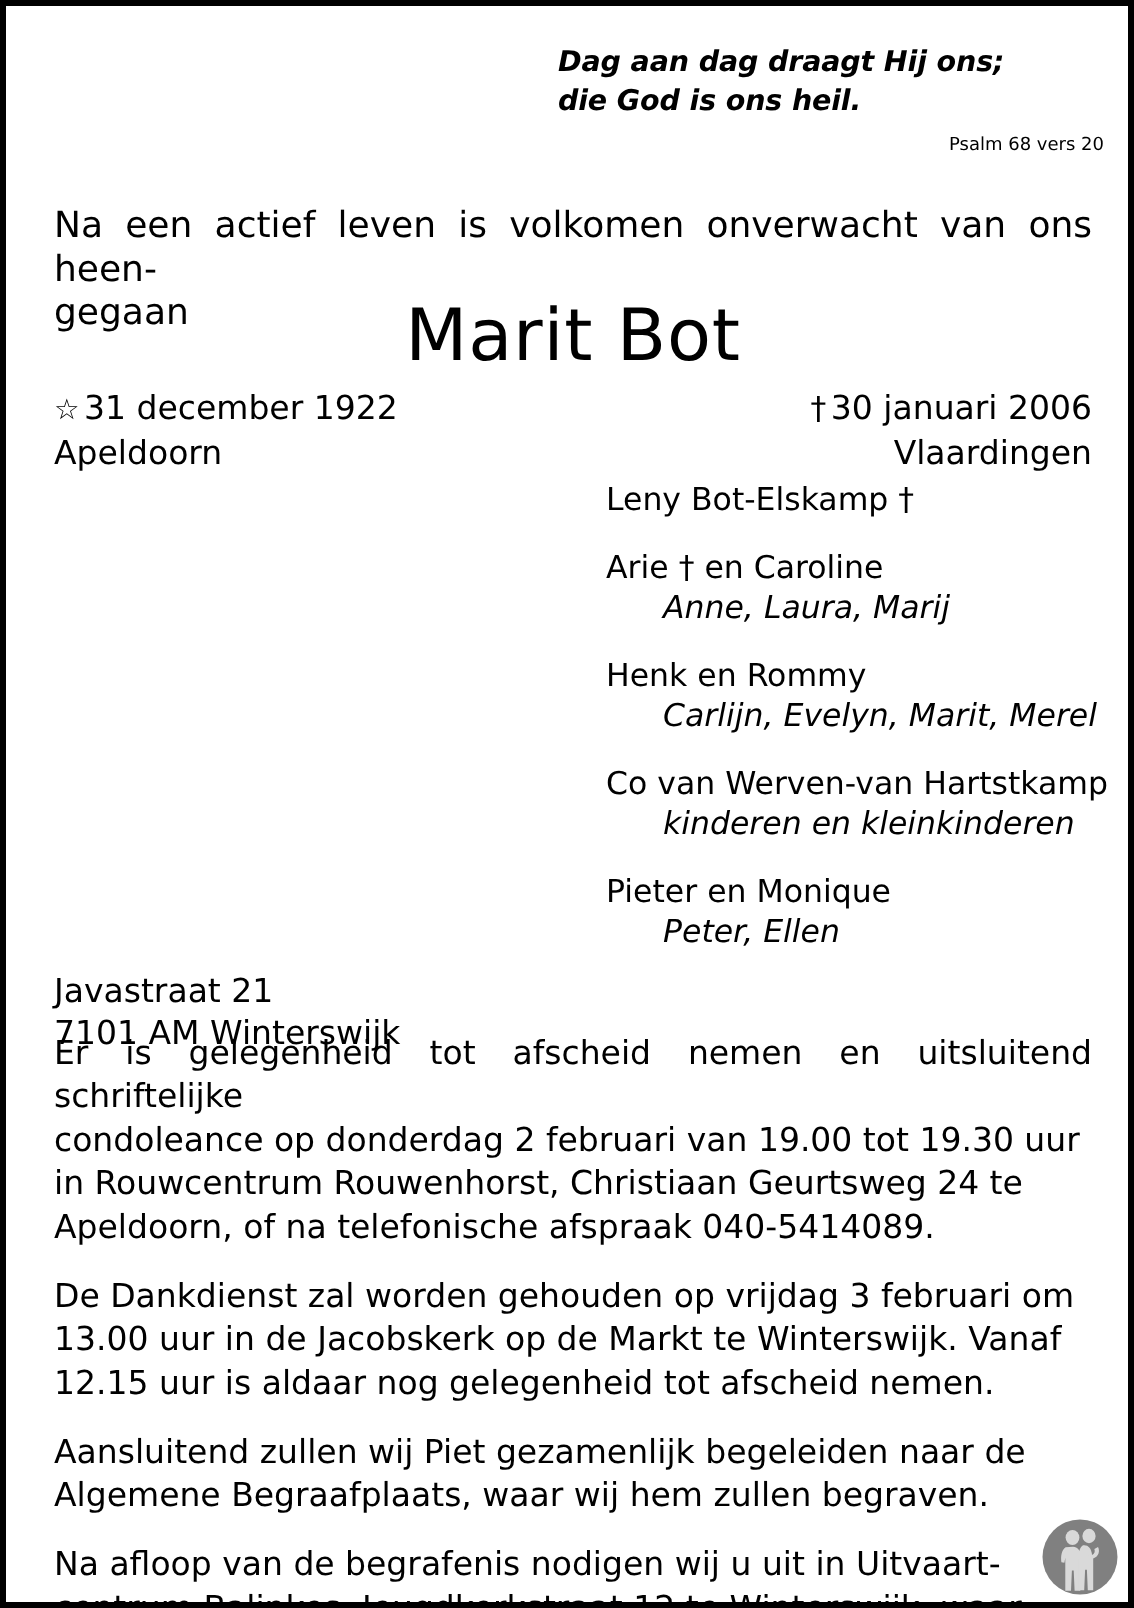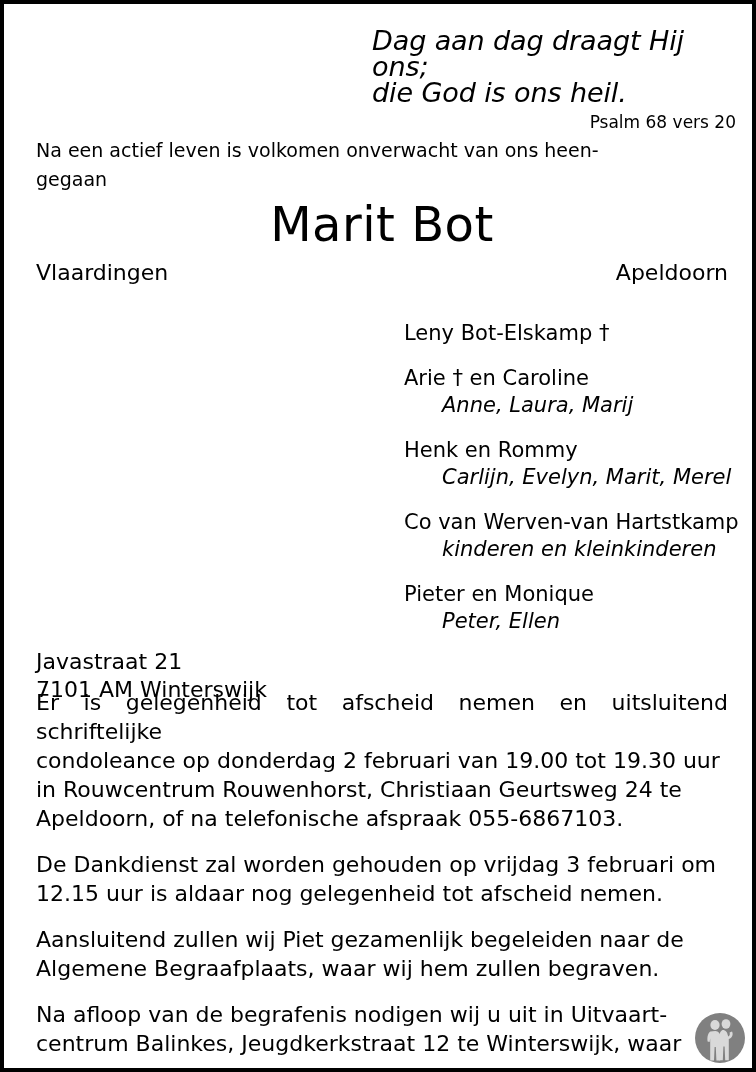--- a/index.html
+++ b/index.html
@@ -28,39 +28,39 @@
 
   
   .quote-block {
     position: absolute;
     left: 340px;
     top: 24px;
     width: 364px;
   }
   .quote-line {
     font-style: italic;
-    font-weight: normal;
-    font-size: 27px;
+    font-weight: bold;
+    font-size: 19px;
     line-height: 26px;
     letter-spacing: -0.1px;
   }
   .quote-source {
     margin-top: 6px;
     text-align: right;
-    font-size: 17px;
+    font-size: 12px;
     line-height: 20px;
   }
 
   
   .intro {
     position: absolute;
     left: 4px;
     top: 132px;
     width: 692px;
-    font-size: 19px;
+    font-size: 24px;
     line-height: 29px;
     text-align: justify;
     text-justify: inter-word;
   }
   .intro .lastline {
     text-align: left;
   }
 
   
   .deceased-name {
@@ -178,22 +178,26 @@
 
     <div class="intro">
       <div>Na een actief leven is volkomen onverwacht van ons heen-</div>
       <div class="lastline">gegaan</div>
     </div>
 
     <div class="deceased-name">Marit Bot</div>
 
     <div class="dates">
       <div class="dates-row">
+        <div><span class="star-glyph">☆</span><span>31 december 1922</span></div>
+        <div><span class="cross-glyph">†</span><span>30 januari 2006</span></div>
+      </div>
+      <div class="dates-row">
+        <div>Apeldoorn</div>
         <div>Vlaardingen</div>
-        <div>Apeldoorn</div>
       </div>
     </div>
 
     <div class="family">
       <div class="family-group">
         <div class="family-parents">Leny Bot-Elskamp †</div>
       </div>
       <div class="family-group">
         <div class="family-parents">Arie † en Caroline</div>
         <div class="family-children">Anne, Laura, Marij</div>
@@ -215,24 +219,25 @@
     <div class="address">
       <div>Javastraat 21</div>
       <div>7101 AM Winterswijk</div>
     </div>
 
     <div class="body-copy">
       <div class="para">
         <span>Er is gelegenheid tot afscheid nemen en uitsluitend schriftelijke</span>
         <span>condoleance op donderdag 2 februari van 19.00 tot 19.30 uur</span>
         <span>in Rouwcentrum Rouwenhorst, Christiaan Geurtsweg 24 te</span>
-        <span class="lastline">Apeldoorn, of na telefonische afspraak 055-6867103.</span>
+        <span class="lastline">Apeldoorn, of na telefonische afspraak 040-5414089.</span>
       </div>
       <div class="para">
         <span>De Dankdienst zal worden gehouden op vrijdag 3 februari om</span>
+        <span>13.00 uur in de Jacobskerk op de Markt te Winterswijk. Vanaf</span>
         <span class="lastline">12.15 uur is aldaar nog gelegenheid tot afscheid nemen.</span>
       </div>
       <div class="para">
         <span>Aansluitend zullen wij Piet gezamenlijk begeleiden naar de</span>
         <span class="lastline">Algemene Begraafplaats, waar wij hem zullen begraven.</span>
       </div>
       <div class="para">
         <span>Na afloop van de begrafenis nodigen wij u uit in Uitvaart-</span>
         <span>centrum Balinkes, Jeugdkerkstraat 12 te Winterswijk, waar</span>
 

